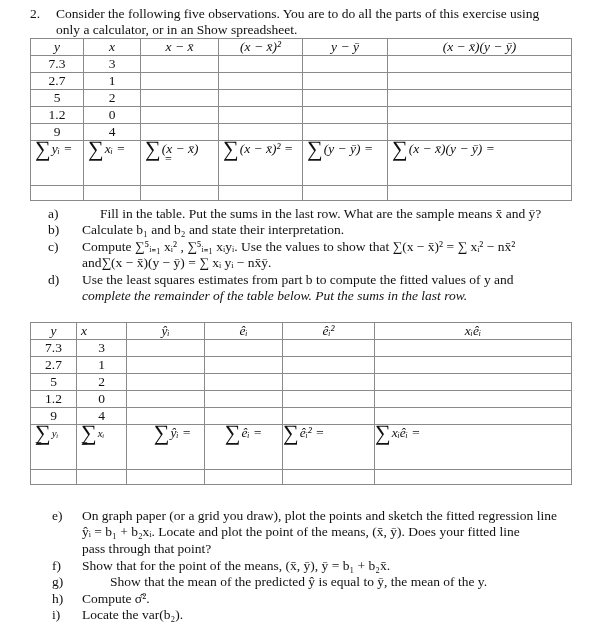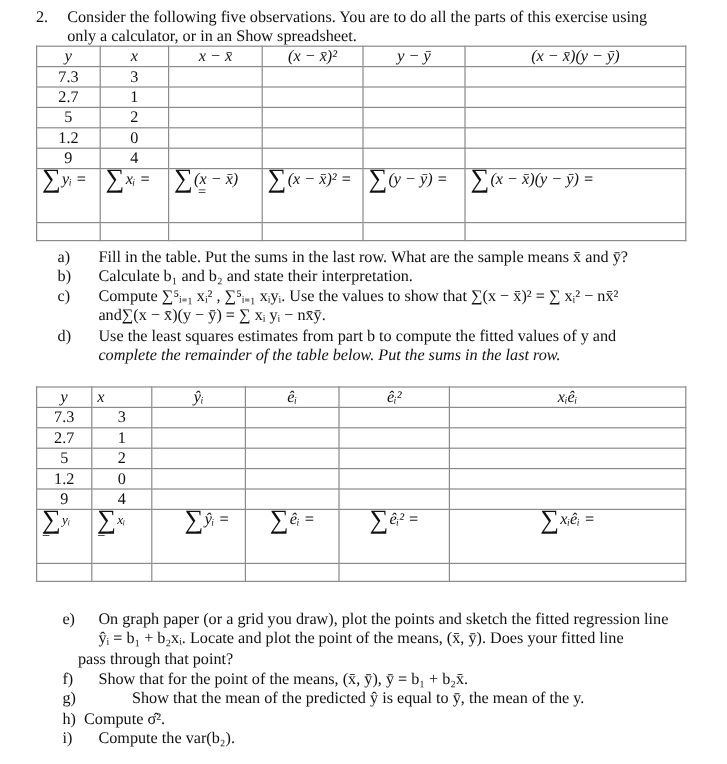--- a/index.html
+++ b/index.html
@@ -97,21 +97,21 @@
         <td></td>
     <td></td>
         <td></td>
         <td></td>
   </tr>
 </tbody>
   </table>
 
 <div>
   <div class="line lbl" style="left:48px;top:206px;">a)</div>
-  <div class="line" style="left:82px;top:206px;text-align:center;">Fill in the table. Put the sums in the last row. What are the sample means x̄ and ȳ?</div>
+  <div class="line" style="left:100px;top:206px;text-align:center;">Fill in the table. Put the sums in the last row. What are the sample means x̄ and ȳ?</div>
 
   <div class="line lbl" style="left:48px;top:222px;">b)</div>
   <div class="line" style="left:82px;top:222px;">Calculate b₁ and b₂ and state their interpretation.</div>
 
   <div class="line lbl" style="left:48px;top:239px;">c)</div>
   <div class="line" style="left:82px;top:239px;">Compute ∑⁵ᵢ₌₁ xᵢ² , ∑⁵ᵢ₌₁ xᵢyᵢ. Use the values to show that ∑(x − x̄)² = ∑ xᵢ² − nx̄²</div>
   <div class="line" style="left:82px;top:255px;">and∑(x − x̄)(y − ȳ) = ∑ xᵢ yᵢ − nx̄ȳ.</div>
 
   <div class="line lbl" style="left:48px;top:272px;">d)</div>
   <div class="line" style="left:82px;top:272px;">Use the least squares estimates from part b to compute the fitted values of y and</div>
@@ -174,44 +174,44 @@
     <td></td>
         <td></td>
         <td></td>
         <td></td>
   </tr>
   <tr class="sum">
     <td><span class="sig">∑</span><span style="font-size:11px;">yᵢ</span><span class="eqb">=</span></td>
     <td><span class="sig">∑</span><span style="font-size:11px;">xᵢ</span><span class="eqb">=</span></td>
     <td style="text-align:center;padding-left:14px;"><span class="sig">∑</span><span>ŷᵢ =</span></td>
     <td style="text-align:center;padding-left:0;"><span class="sig">∑</span><span>êᵢ =</span></td>
-    <td style="text-align:center;padding-left:0;"><span class="sig">∑</span><span>êᵢ² =</span></td>
-    <td style="text-align:center;padding-left:0;"><span class="sig">∑</span><span>xᵢêᵢ =</span></td>
+    <td style="text-align:left;padding-left:0;"><span class="sig">∑</span><span>êᵢ² =</span></td>
+    <td style="padding-left:0;"><span class="sig">∑</span><span>xᵢêᵢ =</span></td>
   </tr>
   <tr class="blank">
     <td></td>
         <td></td>
         <td></td>
     <td></td>
         <td></td>
         <td></td>
   </tr>
 </tbody>
   </table>
 
 <div>
   <div class="line lbl" style="left:52px;top:508px;">e)</div>
   <div class="line" style="left:82px;top:508px;">On graph paper (or a grid you draw), plot the points and sketch the fitted regression line</div>
   <div class="line" style="left:82px;top:524px;">ŷᵢ = b₁ + b₂xᵢ.  Locate and plot the point of the means, (x̄, ȳ). Does your fitted line</div>
-  <div class="line" style="left:65px;top:541px;text-align:right;">pass through that point?</div>
+  <div class="line" style="left:82px;top:541px;text-align:right;">pass through that point?</div>
 
   <div class="line lbl" style="left:52px;top:558px;">f)</div>
   <div class="line" style="left:82px;top:558px;">Show that for the point of the means, (x̄, ȳ), ȳ = b₁ + b₂x̄.</div>
 
   <div class="line lbl" style="left:52px;top:574px;">g)</div>
   <div class="line" style="left:82px;top:574px;margin-left:28px;">Show that the mean of the predicted ŷ is equal to ȳ, the mean of the y.</div>
 
   <div class="line lbl" style="left:52px;top:591px;">h)</div>
-  <div class="line" style="left:70px;top:591px;text-align:center;">Compute σ̂².</div>
+  <div class="line" style="left:82px;top:591px;text-align:center;">Compute σ̂².</div>
 
   <div class="line lbl" style="left:52px;top:607px;">i)</div>
-  <div class="line" style="left:82px;top:607px;">Compute the var(b₂).</div>
+  <div class="line" style="left:82px;top:607px;">Locate the var(b₂).</div>
 </div>
 
 </body></html>

